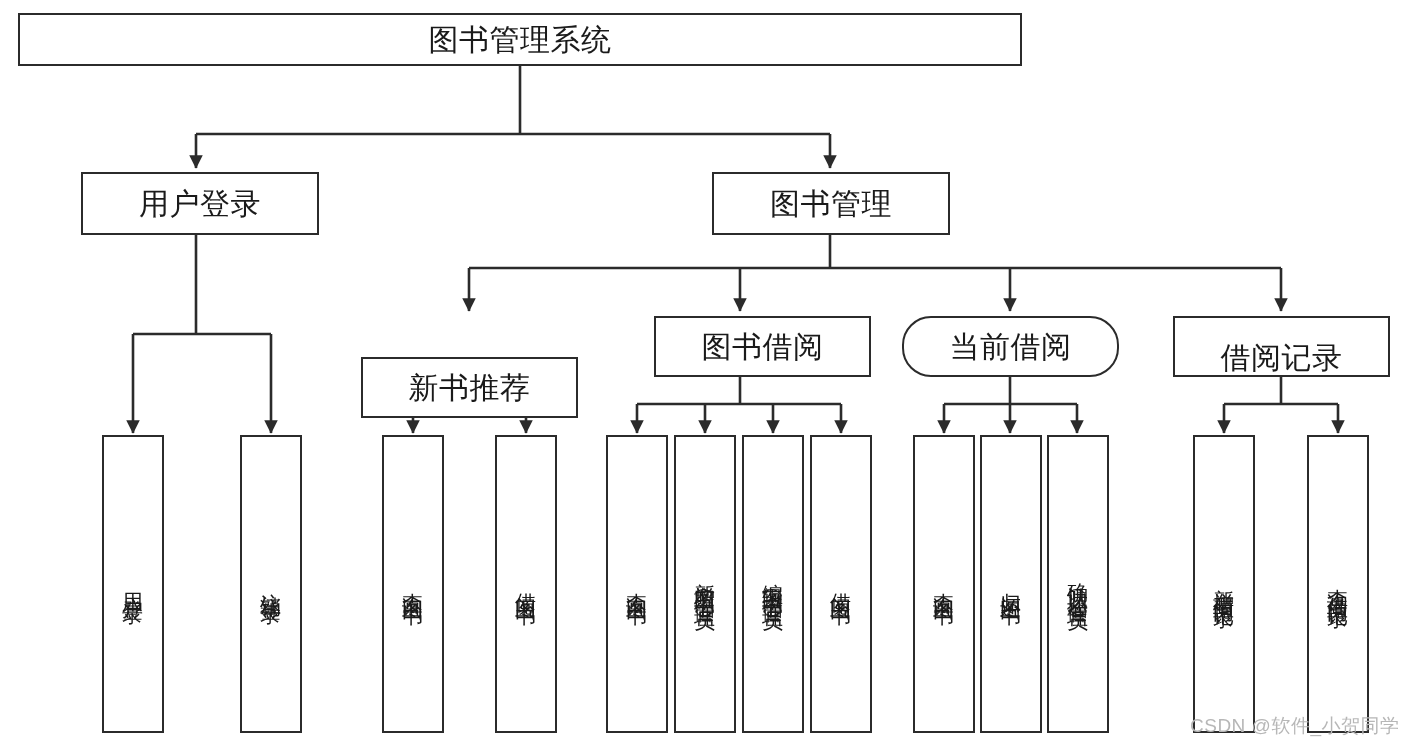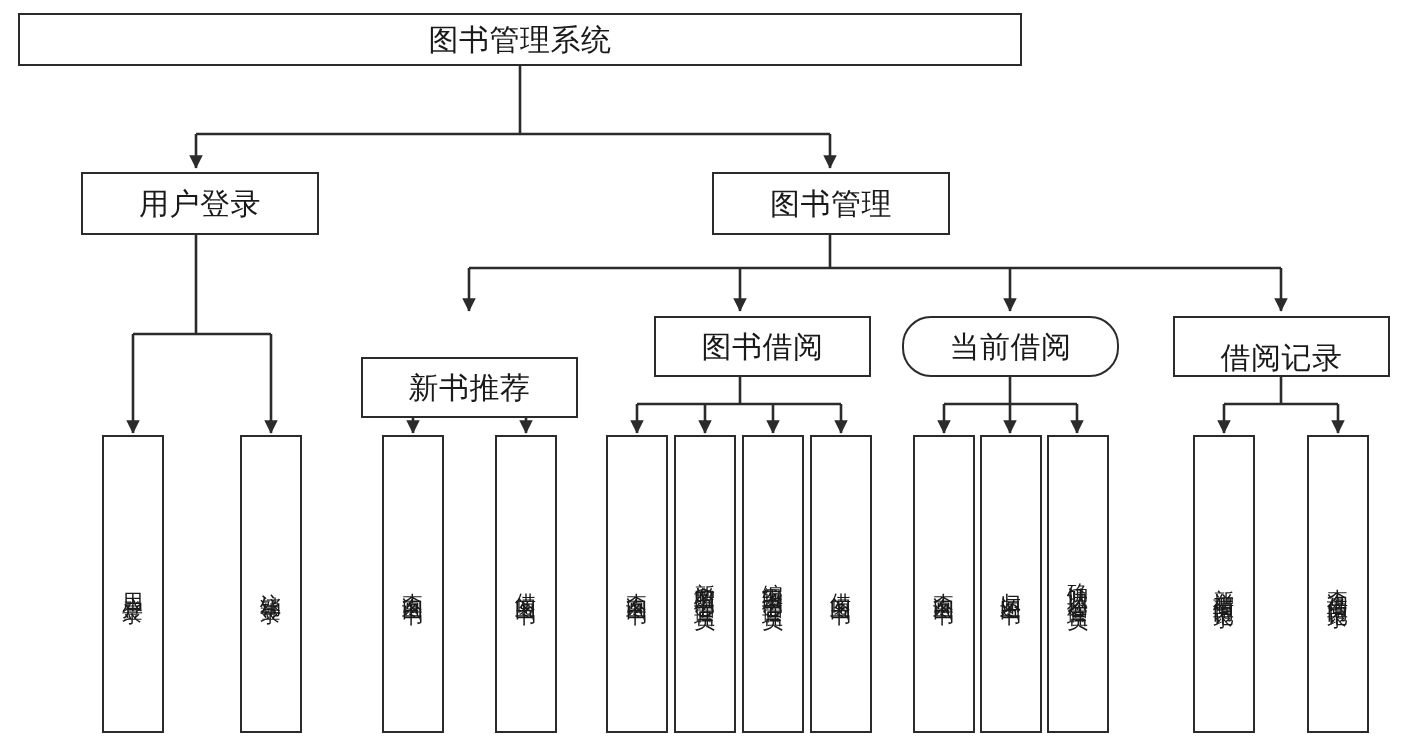--- a/index.html
+++ b/index.html
@@ -183,14 +183,15 @@
     <span class="label">确认归还（管理员）</span>
   </div>
 
   <div class="node vertical" style="left:1193px; top:435px; width:62px; height:298px;">
     <span class="label">新增借阅记录</span>
   </div>
   <div class="node vertical" style="left:1307px; top:435px; width:62px; height:298px;">
     <span class="label">查询借阅记录</span>
   </div>
 
+  <div class="watermark" style="left:1190px; top:713px;">CSDN @软件_小贺同学</div>
 
 </div>
 
 </body></html>

